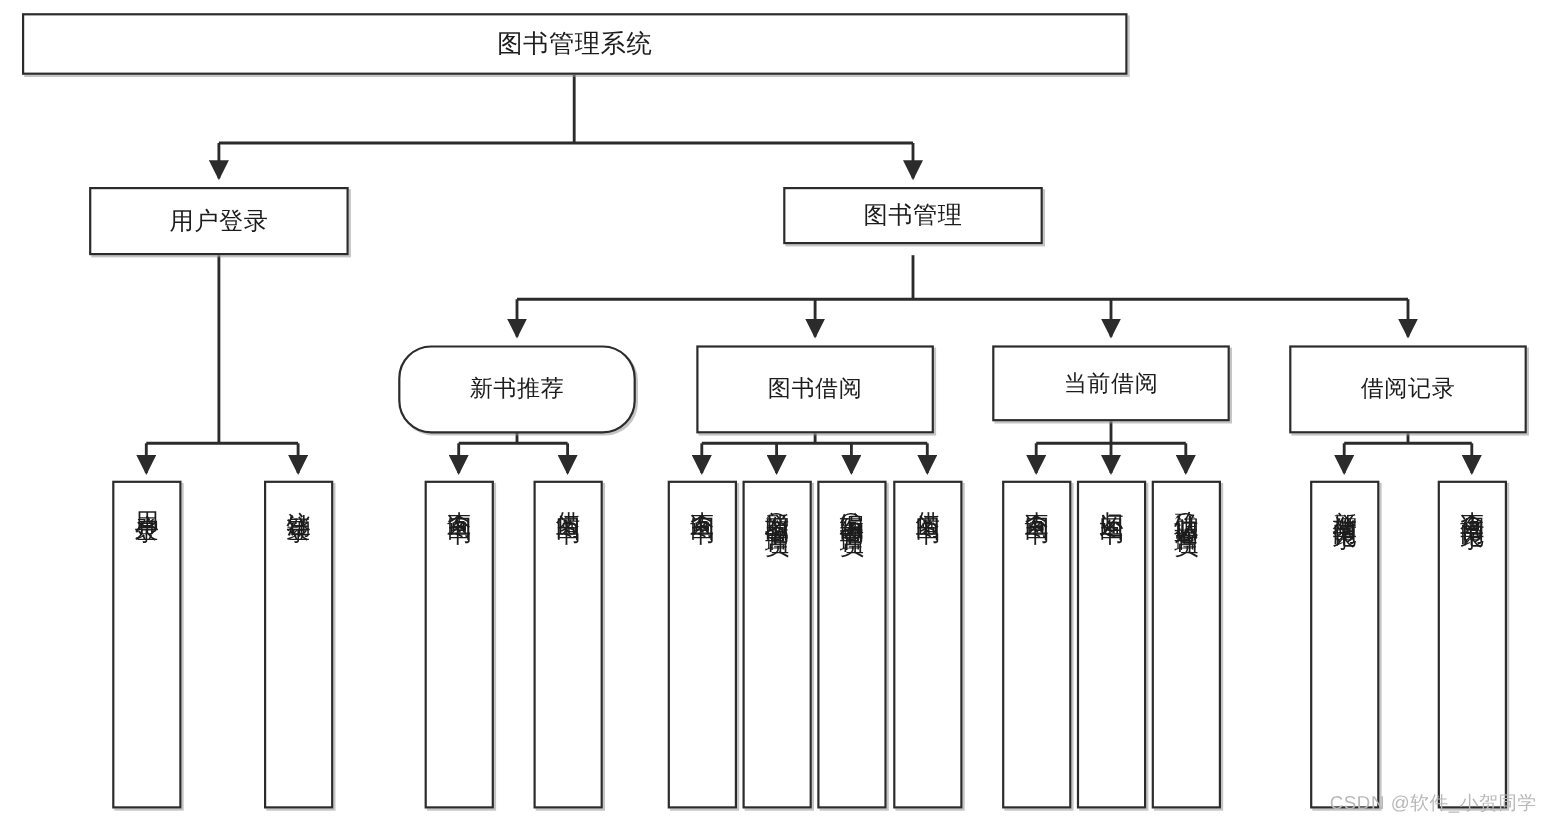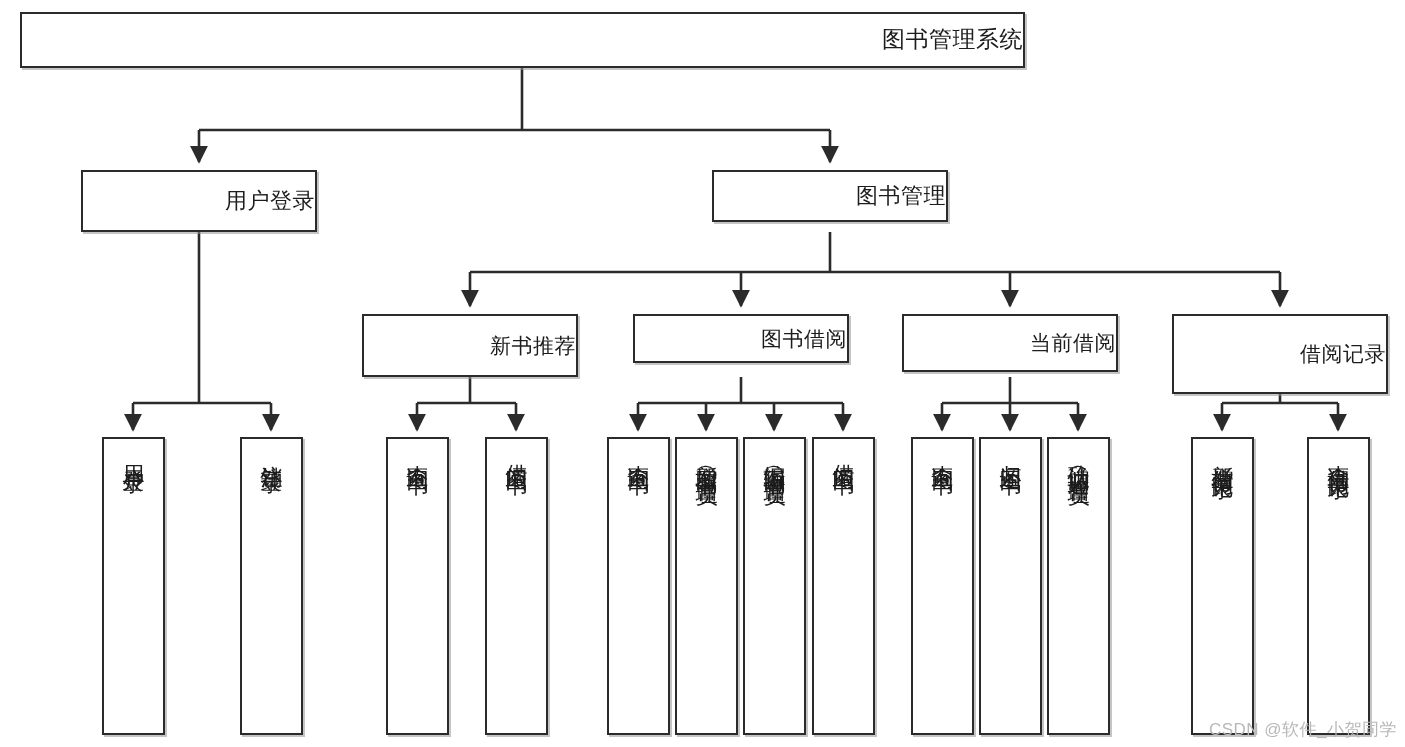--- a/index.html
+++ b/index.html
@@ -26,21 +26,21 @@
     height: 747px;
     pointer-events: none;
   }
   .node {
     position: absolute;
     box-sizing: border-box;
     background: #ffffff;
     border: 2.5px solid #2b2b2b;
     display: flex;
     align-items: center;
-    justify-content: flex-end;
+    justify-content: center;
     box-shadow: 2px 2px 0 rgba(150,150,150,0.55);
     z-index: 2;
   }
   .node .label {
     color: #1c1c1c;
     letter-spacing: 0.5px;
     text-align: center;
     line-height: 1.12;
     white-space: nowrap;
   }
@@ -136,27 +136,27 @@
     <span class="label">图书管理系统</span>
   </div>
 
   <div class="node level1" style="left:81px; top:170px; width:236px; height:62px;">
     <span class="label">用户登录</span>
   </div>
   <div class="node level1" style="left:712px; top:170px; width:236px; height:52px;">
     <span class="label">图书管理</span>
   </div>
 
-  <div class="node level2" style="left:362px; top:314px; width:216px; height:63px;">
+  <div class="node level2" style="left:362px; top:314px; width:216px; height:80px;border-radius:30px;">
     <span class="label">新书推荐</span>
   </div>
-  <div class="node level2" style="left:633px; top:314px; width:216px; height:49px;">
+  <div class="node level2" style="left:633px; top:314px; width:216px; height:80px;">
     <span class="label">图书借阅</span>
   </div>
-  <div class="node level2" style="left:902px; top:314px; width:216px; height:58px;">
+  <div class="node level2" style="left:902px; top:314px; width:216px; height:69px;">
     <span class="label">当前借阅</span>
   </div>
   <div class="node level2" style="left:1172px; top:314px; width:216px; height:80px;">
     <span class="label">借阅记录</span>
   </div>
 
   <div class="node leaf" style="left:102px; top:437px; width:63px; height:298px;">
     <span class="label">用户登录</span>
   </div>
   <div class="node leaf" style="left:240px; top:437px; width:63px; height:298px;">

